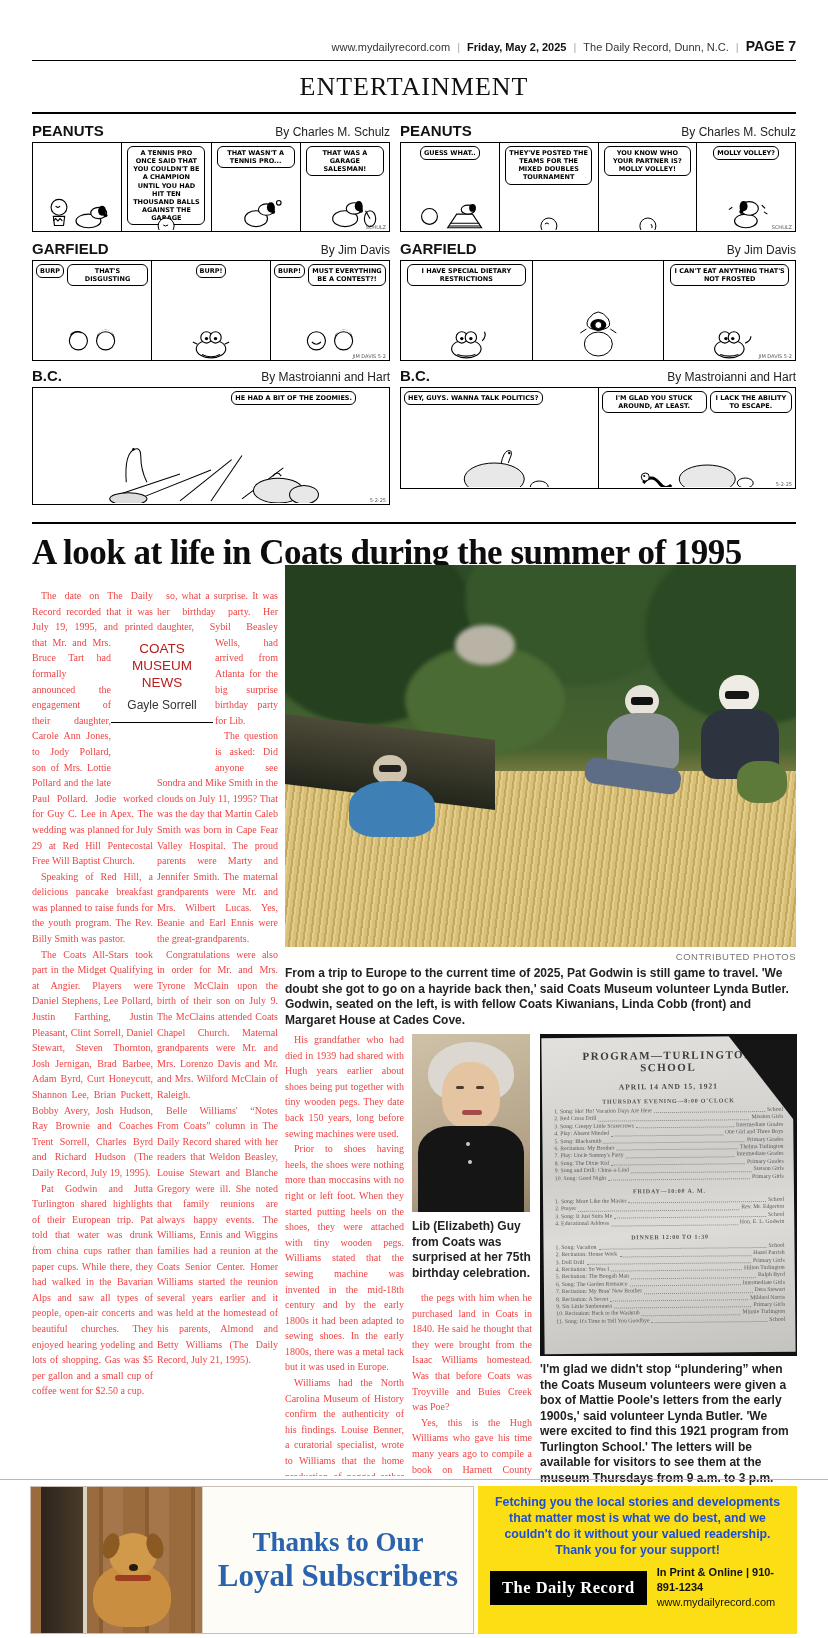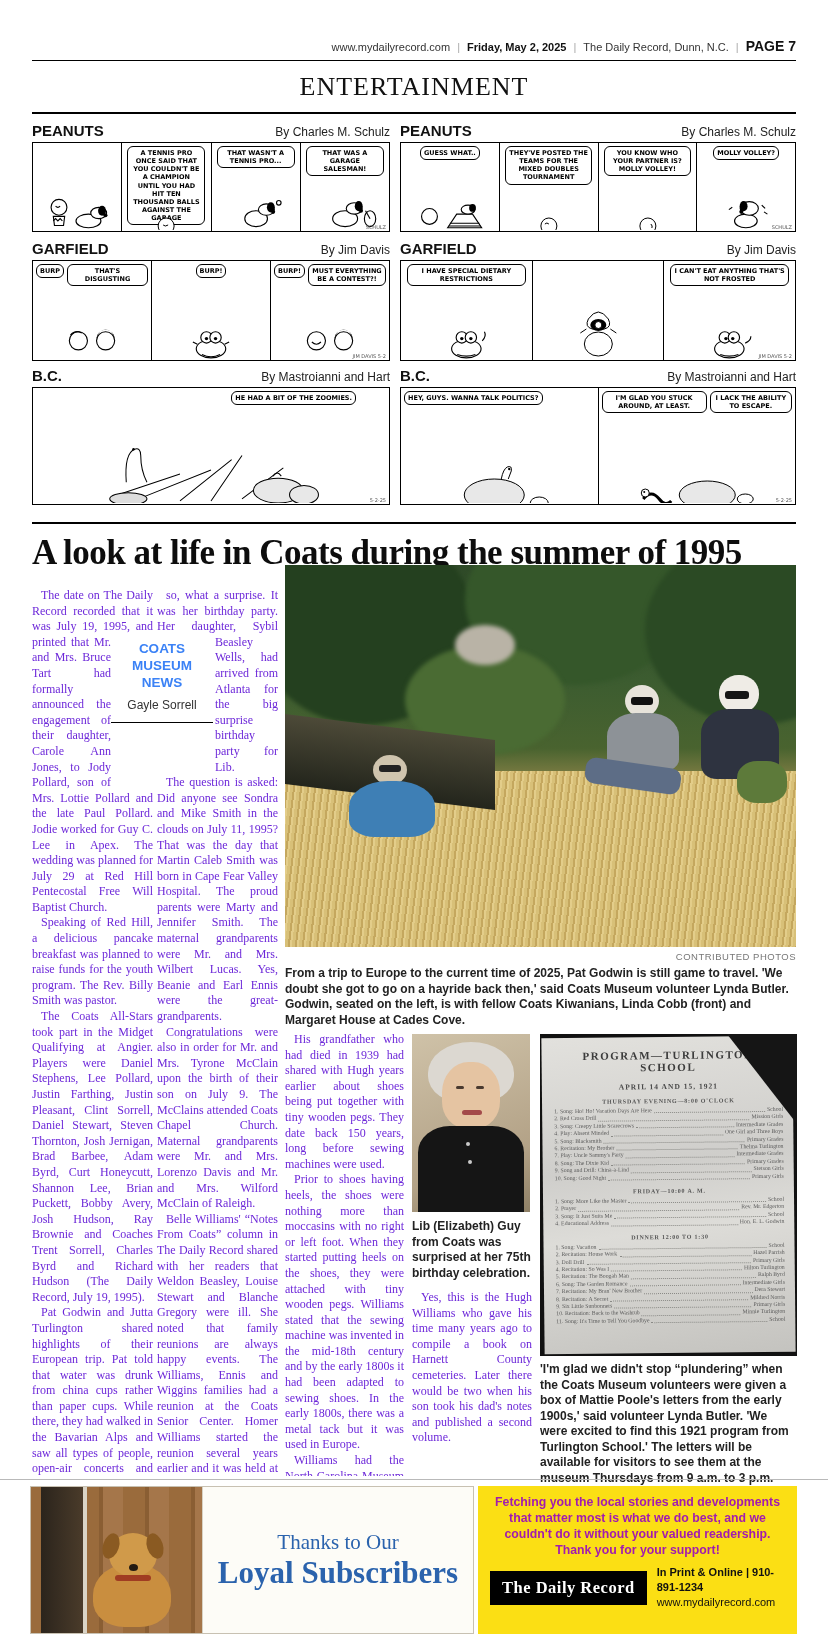--- a/index.html
+++ b/index.html
@@ -26,28 +26,28 @@
   .panel:last-child { border-right:none; }
   .bubbles { display:flex; gap:3px; align-items:flex-start; justify-content:center; }
   .bubble { font-family:"DejaVu Sans", sans-serif; font-size:6.5px; font-weight:bold; text-transform:uppercase; line-height:1.25; text-align:center; border:1px solid #000; border-radius:6px; padding:2px 3px; background:#fff; max-width:95%; }
   .bubble:empty { display:none; }
   .bubble.sfx { border:none; font-size:10px; font-style:italic; padding-top:8px; }
   .art { position:absolute; bottom:1px; left:0; width:100%; height:34px; }
   .sig { position:absolute; bottom:1px; right:3px; font-family:"DejaVu Sans", sans-serif; font-size:5px; color:#555; }
 
   
   .headline { position:absolute; left:32px; top:533px; width:764px; font-size:35px; color:#0d0d0d; letter-spacing:-0.5px; }
-  .col { position:absolute; font-size:12px; line-height:15.6px; color:#6d28d9; text-align:justify; overflow:hidden; }
+  .col { position:absolute; font-size:10px; line-height:15.6px; color:#ef4444; text-align:justify; overflow:hidden; }
   .col p { text-indent:9px; margin:0; }
   .sp-r0 { float:right; width:0; height:50px; }
   .sp-r1 { float:right; clear:right; width:42px; height:152px; }
   .sp-l0 { float:left; width:0; height:50px; }
   .sp-l1 { float:left; clear:left; width:58px; height:122px; }
   .museum-box { position:absolute; left:111px; top:640px; width:102px; background:#fff; text-align:center; font-family:"Liberation Sans", sans-serif; padding-bottom:10px; border-bottom:1px solid #000; }
-  .museum-box .mline { font-weight:bold; font-size:13.5px; line-height:17px; color:#3b82f6; }
+  .museum-box .mline { font-weight:normal; font-size:13.5px; line-height:17px; color:#b91c1c; }
   .museum-box .mauthor { font-size:12px; color:#333; margin-top:7px; }
 
   
   .photo-hayride { position:absolute; left:285px; top:565px; width:511px; height:382px; overflow:hidden;
       background:linear-gradient(180deg,#2f4a28 0%,#3c5c30 30%,#49632f 48%,#7a7b42 55%,#c9ae66 66%,#d3ba72 100%); }
   .foliage { position:absolute; border-radius:50%; filter:blur(2px); }
   .hay { position:absolute; left:0; bottom:0; width:100%; height:46%; background:repeating-linear-gradient(97deg,#d8c078 0 3px,#c4a75e 3px 5px,#e3cd8a 5px 7px); }
   .trailer-edge { position:absolute; left:0; bottom:150px; width:210px; height:70px; background:linear-gradient(180deg,#4d4a38,#23251c); transform:skewY(7deg); }
   .person { position:absolute; }
   .credit { position:absolute; left:285px; top:951px; width:511px; text-align:right; font-family:"Liberation Sans", sans-serif; font-size:9.5px; color:#777; letter-spacing:0.5px; }
@@ -73,25 +73,25 @@
   
   .ad-left { position:absolute; left:30px; top:1486px; width:444px; height:148px; border:1px solid #c8c1b2; background:#fdfcf7; display:flex; }
   .dog-photo { position:relative; width:172px; height:100%; overflow:hidden; background:repeating-linear-gradient(90deg,#9a6b3c 0 22px,#8a5e33 22px 26px,#a5764a 26px 46px); border-right:1px solid #d8d2c4; }
   .door { position:absolute; left:10px; top:0; width:46px; height:100%; background:linear-gradient(90deg,#2b241c,#4a3b2a); border-right:4px solid #d9d3c6; }
   .dog-body { position:absolute; left:62px; bottom:6px; width:78px; height:64px; background:#c98e3f; border-radius:50% 50% 40% 40%; }
   .dog-head { position:absolute; left:78px; bottom:56px; width:48px; height:44px; background:#d09a4a; border-radius:50%; }
   .dog-ear { position:absolute; width:16px; height:26px; background:#8a5a22; border-radius:50%; }
   .dog-nose { position:absolute; left:98px; bottom:62px; width:9px; height:7px; background:#231a12; border-radius:50%; }
   .dog-collar { position:absolute; left:84px; bottom:52px; width:36px; height:6px; background:#a03c22; border-radius:3px; }
   .ad-left-text { flex:1; display:flex; flex-direction:column; justify-content:center; align-items:center; }
-  .ad-blue1 { font-weight:normal; font-size:21px; }
+  .ad-blue1 { font-weight:bold; font-size:27px; }
   .ad-blue2 { font-weight:bold; font-size:31px; }
 
   .ad-right { position:absolute; left:478px; top:1486px; width:319px; height:148px; padding:8px 12px 6px; display:flex; flex-direction:column; }
-  .support-msg { font-family:"Liberation Sans", sans-serif; font-weight:bold; font-size:12.3px; line-height:16px; text-align:center; color:#a21caf; }
+  .support-msg { font-family:"Liberation Sans", sans-serif; font-weight:bold; font-size:12.3px; line-height:16px; text-align:center; color:#1d4ed8; }
   .brand-row { display:flex; align-items:center; gap:10px; margin-top:7px; }
   .brand-box { background:#000; color:#fff; font-weight:bold; font-size:16.5px; padding:7px 12px; white-space:nowrap; letter-spacing:0.5px; }
   .brand-contact { font-family:"Liberation Sans", sans-serif; font-size:11px; font-weight:bold; color:#111; line-height:15px; }
   .brand-site { font-weight:normal; }
   .ads-rule { position:absolute; left:0; right:0; top:1479px; height:1px; background:#b9b9b9; }
 </style>
 </head>
 <body>
 
 <div class="page">
@@ -331,21 +331,21 @@
         <span class="sig">5-2-25</span>
       </div>
     </div>
   </div>
 
   <div class="strip" style="left:400px; top:367px; width:396px">
     <div class="strip-head">
       <span class="strip-title">B.C.</span>
       <span class="strip-by">By Mastroianni and Hart</span>
     </div>
-    <div class="frame" style="height:118px">
+    <div class="frame" style="height:102px">
       <div class="panel">
         <div class="bubbles" style="justify-content:flex-start">
           <div class="bubble">HEY, GUYS. WANNA TALK POLITICS?</div>
         </div>
         <svg class="art" style="height:50px" viewBox="0 0 120 50">
           <ellipse cx="55" cy="42" rx="30" ry="16" fill="#e8e8e8" stroke="#000"></ellipse>
           <path d="M62 26 q2 -10 6 -12 q5 -2 4 4 l-3 8" fill="#fff" stroke="#000"></path>
           <circle cx="70" cy="16" r="1.2" fill="#000"></circle>
           <ellipse cx="100" cy="50" rx="9" ry="6" fill="#fff" stroke="#000"></ellipse>
         </svg>
@@ -446,20 +446,21 @@
     <div style="position:absolute; left:44px; top:52px; width:8px; height:3px; background:#4a3a30; border-radius:2px"></div>
     <div style="position:absolute; left:64px; top:52px; width:8px; height:3px; background:#4a3a30; border-radius:2px"></div>
     <div style="position:absolute; left:50px; top:76px; width:20px; height:5px; background:#a34a4a; border-radius:3px"></div>
     <div style="position:absolute; left:6px; top:92px; width:106px; height:88px; background:#151515; border-radius:30% 30% 0 0"></div>
     <div style="position:absolute; left:54px; top:108px; width:4px; height:4px; background:#c9c9c9; border-radius:50%"></div>
     <div style="position:absolute; left:56px; top:126px; width:4px; height:4px; background:#c9c9c9; border-radius:50%"></div>
   </div>
   <div class="caption cap-portrait">Lib (Elizabeth) Guy from Coats was surprised at her 75th birthday celebration.</div>
   <div class="col" style="left:412px; top:1290px; width:120px; height:186px">
     <div>
+        <p>the pegs with him when he purchased land in Coats in 1840. He said he thought that they were brought from the Isaac Williams homestead. Was that before Coats was Troyville and Buies Creek was Poe?</p>
         <p>Yes, this is the Hugh Williams who gave his time many years ago to compile a book on Harnett County cemeteries. Later there would be two when his son took his dad's notes and published a second volume.</p>
       </div>
   </div>
 
   <div class="doc">
     <div class="doc-paper">
       <div class="doc-title">PROGRAM—TURLINGTON SCHOOL</div>
       <div class="doc-date">APRIL 14 AND 15, 1921</div>
       <div class="doc-session">THURSDAY EVENING—8:00 O'CLOCK</div>
       <div>

